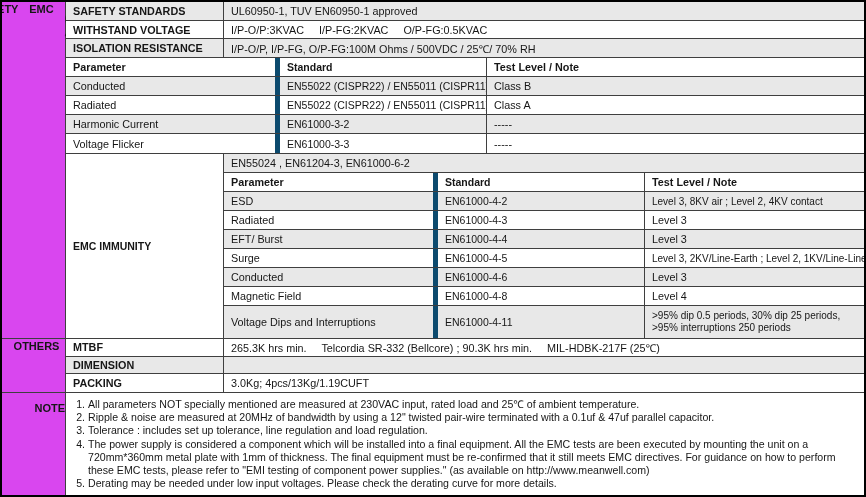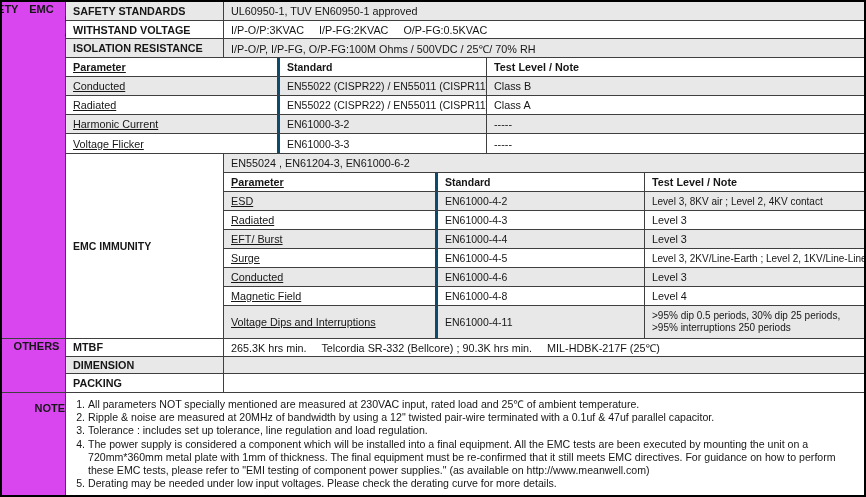--- a/index.html
+++ b/index.html
@@ -62,21 +62,21 @@
   .cell {
     display: flex;
     align-items: center;
     padding-left: 7px;
     font-size: 10.8px;
     white-space: pre;
     overflow: hidden;
   }
   .cell.grow { flex: 1; min-width: 0; }
   .cell.bold { font-weight: bold; }
-  .col-param { width: 214px; flex-shrink: 0; border-right: 3px solid #0c4a6e; text-decoration: underline; }
+  .col-param { width: 214px; flex-shrink: 0; border-right: 5px solid #0c4a6e; }
   .col-std   { width: 207px; flex-shrink: 0; border-right: 1px solid #3f3f3f; font-size: 10.5px; }
   .col-test  { flex: 1; min-width: 0; }
   .col-test.sm { font-size: 10px; }
   .col-test.wrap2 {
     font-size: 10px;
     white-space: normal;
     line-height: 1.25;
     align-items: center;
     padding-right: 4px;
   }
@@ -207,20 +207,21 @@
     <div class="content">
       <div class="row h18 white">
         <div class="cell sublabel">MTBF</div>
         <div class="cell grow">265.3K hrs min.     Telcordia SR-332 (Bellcore) ; 90.3K hrs min.     MIL-HDBK-217F (25℃)</div>
       </div>
       <div class="row h18 shade">
         <div class="cell sublabel shade">DIMENSION</div>
       </div>
       <div class="row h18 white">
         <div class="cell sublabel">PACKING</div>
+        <div class="cell grow">3.0Kg; 4pcs/13Kg/1.19CUFT</div>
       </div>
     </div>
   </div>
 
   <div class="section" style="height:102px;">
     <div class="cat top">
       <span>NOTE</span>
     </div>
     <div class="notebody">
       <div class="note-item">

